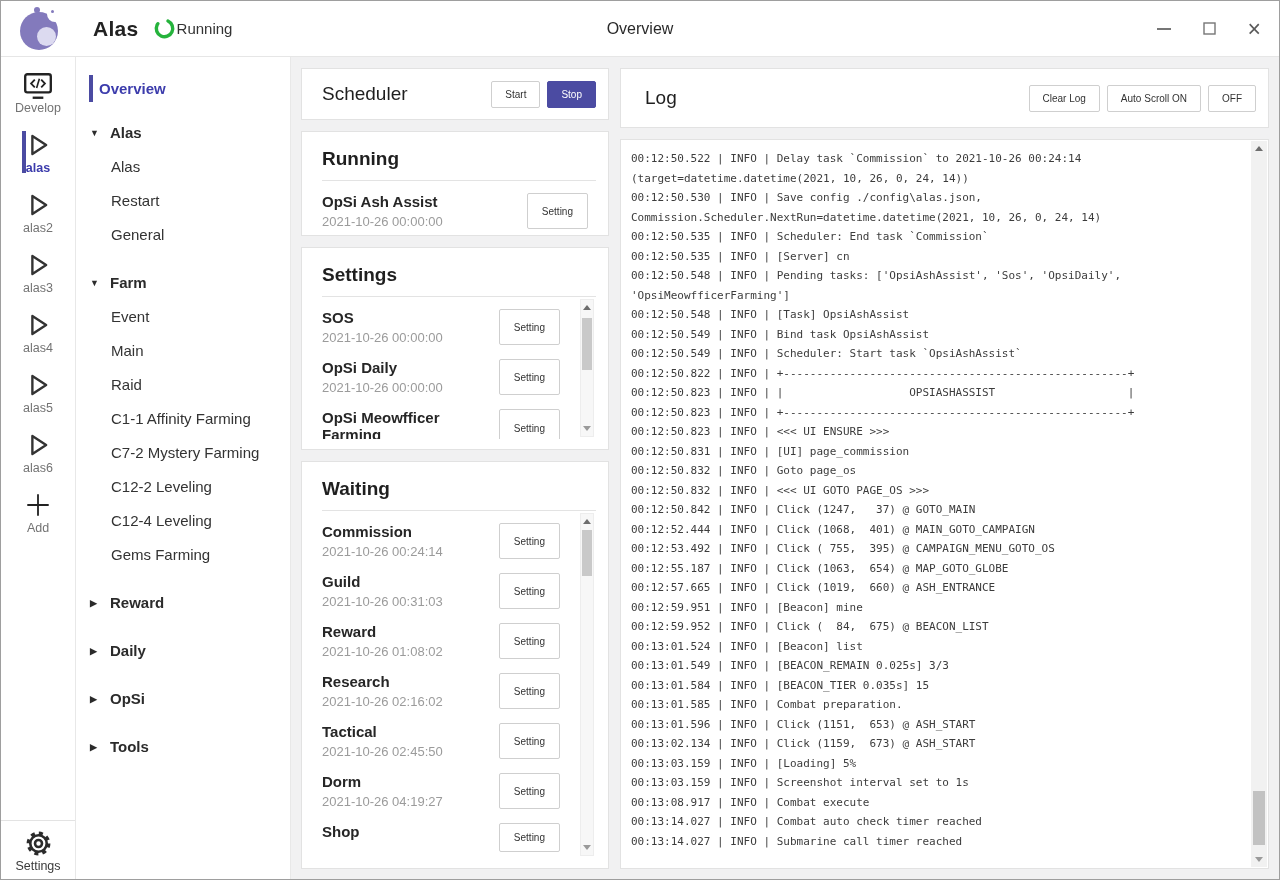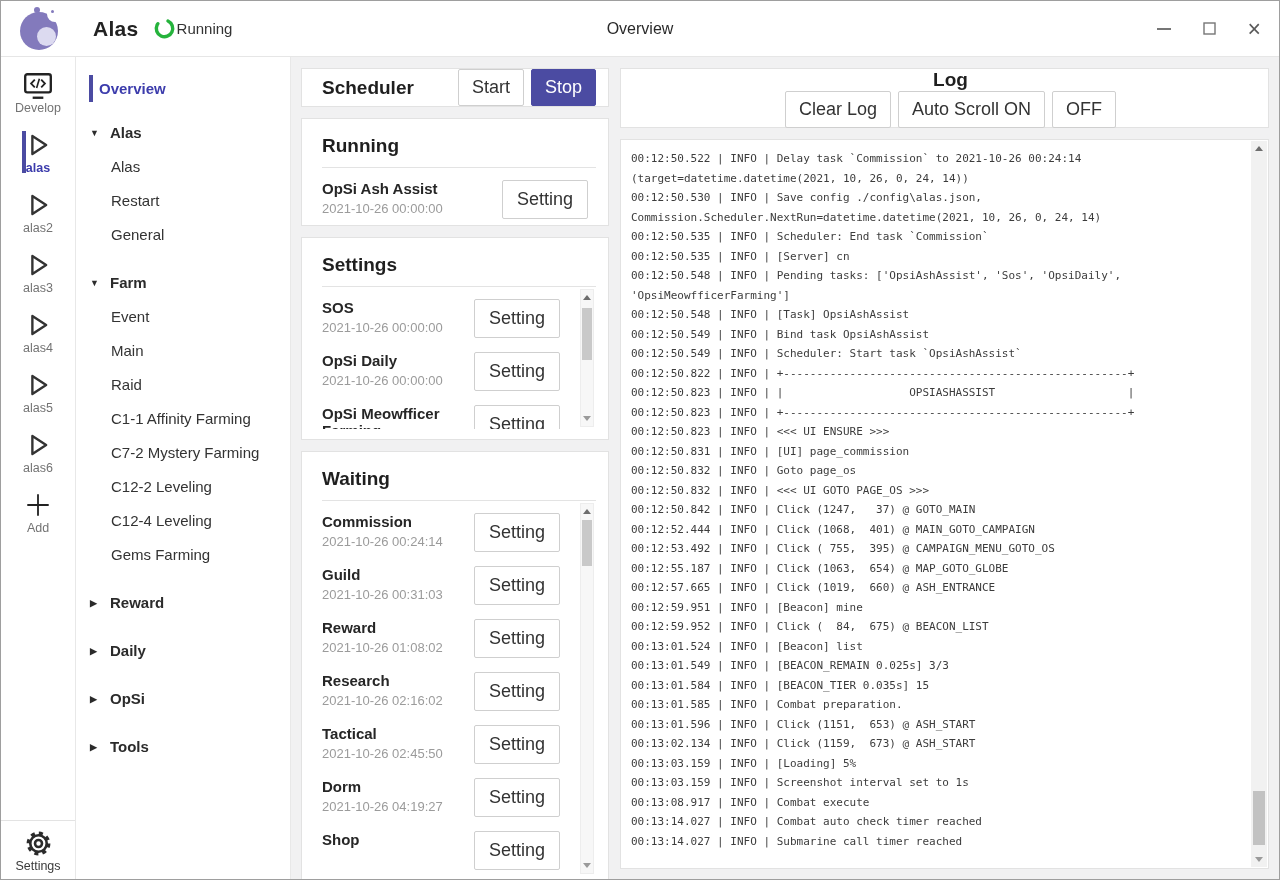--- a/index.html
+++ b/index.html
@@ -52,22 +52,22 @@
   .nav-group { margin-top:13px; }
   .nav-group-header { display:flex; align-items:center; gap:9px; padding:9px 0 9px 14px; font-weight:700; color:#2b2b2b; cursor:pointer; }
   .nav-arrow { font-size:9px; color:#2b2b2b; width:11px; }
   .nav-children { }
   .nav-child { padding:8px 0 9px 35px; color:#333; cursor:pointer; }
 
   
   .midcol { width:325px; padding:11px 7px 10px 10px; display:flex; flex-direction:column; gap:11px; }
   .card { background:#fff; border:1px solid #e2e2e2; }
   .panel-head { height:60px; display:flex; align-items:center; padding:0 12px 0 20px; }
-  .panel-title { flex:1; font-size:19px; font-weight:700; color:#1f1f1f; }
-  .btn { font-family:inherit; font-size:18px; color:#333; background:#fff; border:1px solid #cfcfcf; border-radius:2px; padding:7px 13px; cursor:pointer; }
+  .panel-title { flex:1; font-size:19px; font-weight:400; color:#1f1f1f; }
+  .btn { font-family:inherit; font-size:10px; color:#333; background:#fff; border:1px solid #cfcfcf; border-radius:2px; padding:7px 13px; cursor:pointer; }
   .btn.primary { background:var(--accent); border-color:var(--accent); color:#fff; }
   .btn-row { display:flex; gap:7px; }
 
   .task-card { padding:10px 12px 0 20px; display:flex; flex-direction:column; }
   .task-card .card-title { font-size:19px; font-weight:700; color:#1f1f1f; padding:6px 0 10px; }
   .hdiv { height:1px; background:#e3e3e3; }
   .task-list { padding-top:4px; }
   .task-row { display:flex; padding:8px 0 6px; }
   .task-info { flex:1; min-width:0; }
   .task-name { font-size:15px; font-weight:700; color:#262626; margin-bottom:4px; }
@@ -77,21 +77,21 @@
   .scrollwrap.pending { height:142px; }
   .card.waiting { flex:1; }
   .scrollwrap.waiting { flex:1; }
   .fakebar { position:absolute; right:2px; top:2px; bottom:2px; width:14px; background:#f7f7f7; border:1px solid #ededed; }
   .fakebar .thumb { position:absolute; left:1px; right:1px; background:#c9c9c9; }
   .tri-up { position:absolute; top:5px; left:50%; transform:translateX(-50%); width:0; height:0; border-left:4px solid transparent; border-right:4px solid transparent; border-bottom:5px solid #6d6d6d; }
   .tri-down { position:absolute; bottom:5px; left:50%; transform:translateX(-50%); width:0; height:0; border-left:4px solid transparent; border-right:4px solid transparent; border-top:5px solid #9a9a9a; }
 
   
   .logcol { flex:1; padding:11px 10px 10px 4px; display:flex; flex-direction:column; gap:11px; }
-  .log-head { padding:0 12px 0 24px;flex-direction:column; }
+  .log-head { padding:0 12px 0 24px; }
   .log-box { flex:1; position:relative; overflow:hidden; }
   .log-lines { padding:9px 30px 8px 10px; font-family:"DejaVu Sans Mono","Liberation Mono",monospace; font-size:11px; line-height:19.5px; color:#3c3c3c; }
   .log-line { white-space:pre; }
   .logbar { position:absolute; top:1px; right:1px; bottom:1px; width:16px; background:#f1f1f1; }
   .logbar .thumb { position:absolute; left:2px; right:2px; bottom:22px; height:54px; background:#c2c2c2; }
 </style>
 </head>
 <body>
 
 <div class="titlebar">

